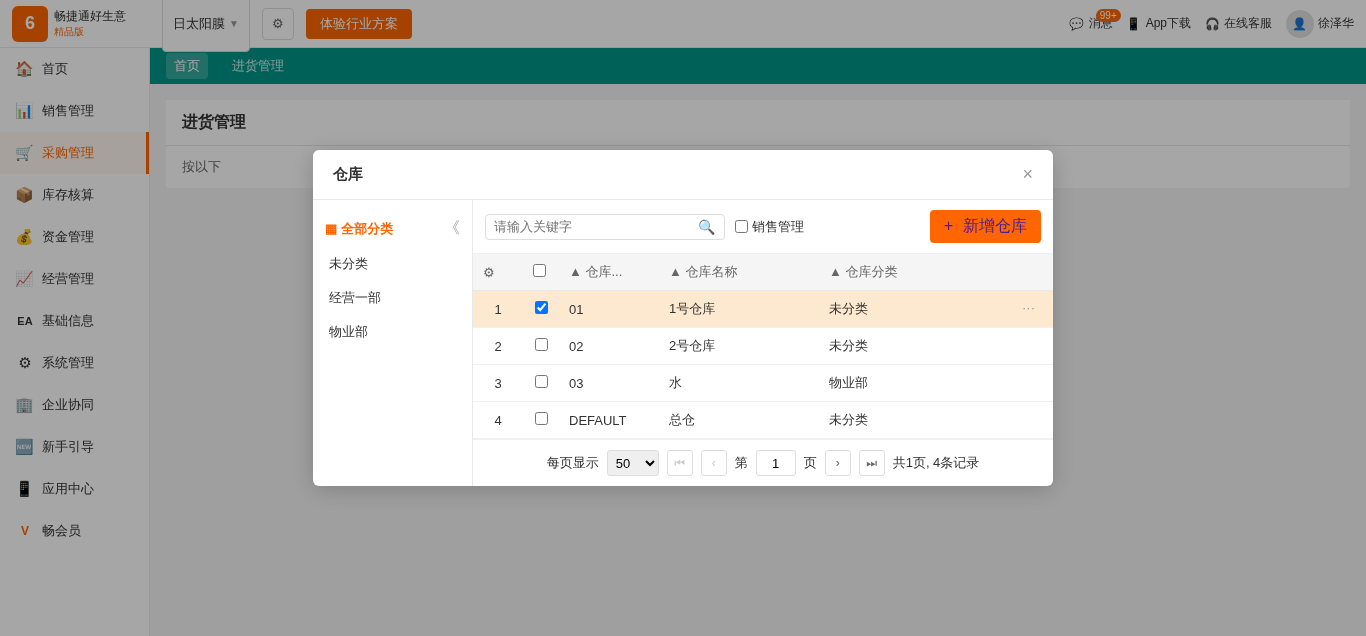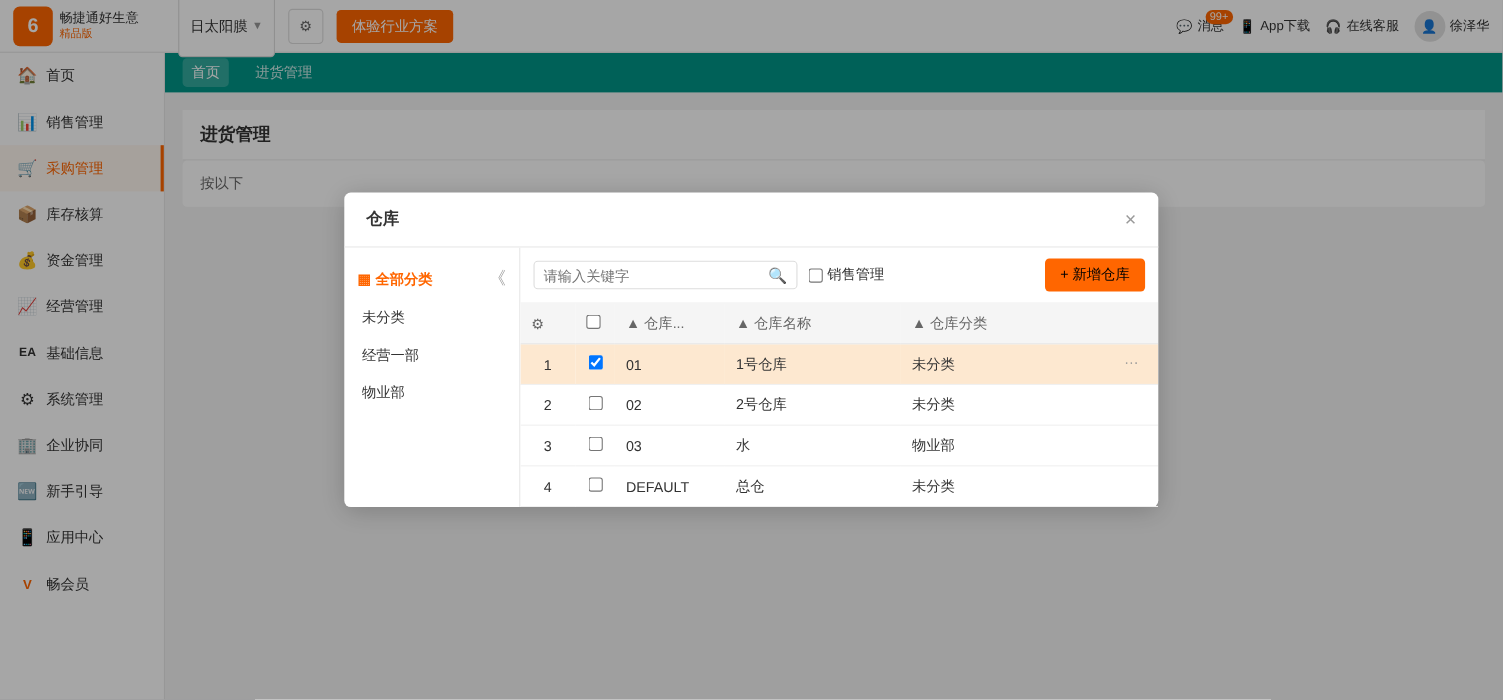--- a/index.html
+++ b/index.html
@@ -155,22 +155,22 @@
     .search-box {
       display: flex; align-items: center;
       border: 1px solid #ddd; border-radius: 4px; padding: 4px 8px; background: #fff;
       flex: 1; max-width: 240px;
     }
     .search-box input { border: none; outline: none; flex: 1; font-size: 13px; color: #0f172a; background: transparent; }
     .search-icon { color: #999; font-size: 14px; cursor: pointer; }
     .show-disabled { display: flex; align-items: center; gap: 4px; font-size: 13px; color: #333; }
     .checkbox-input { cursor: pointer; }
     .add-btn {
-      background: #f60; color: #000000; border: none; border-radius: 4px;
-      padding: 6px 14px; cursor: pointer; font-size: 13px; margin-left: auto;
+      background: #f60; color: #4c1d95; border: none; border-radius: 4px;
+      padding: 6px 14px; cursor: pointer; font-size: 16px; margin-left: auto; font-family: Liberation Mono, monospace;
     }
 
     
     .data-table { width: 100%; border-collapse: collapse; font-size: 13px; }
     .data-table thead tr { background: #f5f5f5; }
     .data-table th {
       padding: 9px 10px; text-align: left; color: #666;
       border-bottom: 1px solid #e8e8e8; font-weight: normal;
     }
     .data-table td { padding: 9px 10px; border-bottom: 1px solid #f0f0f0; color: #333; }
@@ -418,17 +418,34 @@
       <td class="col-name">总仓</td>
       <td class="col-cat">
         未分类
         
       </td>
     </tr>
               </tbody>
           </table>
         </div>
 
+        <div class="pagination">
+          <span>每页显示</span>
+          <select class="page-size-select">
+            <option>50</option>
+            <option>10</option>
+            <option>20</option>
+            <option>100</option>
+          </select>
+          <div class="page-btn disabled">⏮</div>
+          <div class="page-btn disabled">‹</div>
+          <span>第</span>
+          <input type="text" class="page-input" value="1" style="">
+          <span>页</span>
+          <div class="page-btn">›</div>
+          <div class="page-btn">⏭</div>
+          <span>共1页, 4条记录</span>
+        </div>
       </div>
     </div>
 
   </div>
 </div>
 
 </body></html>

